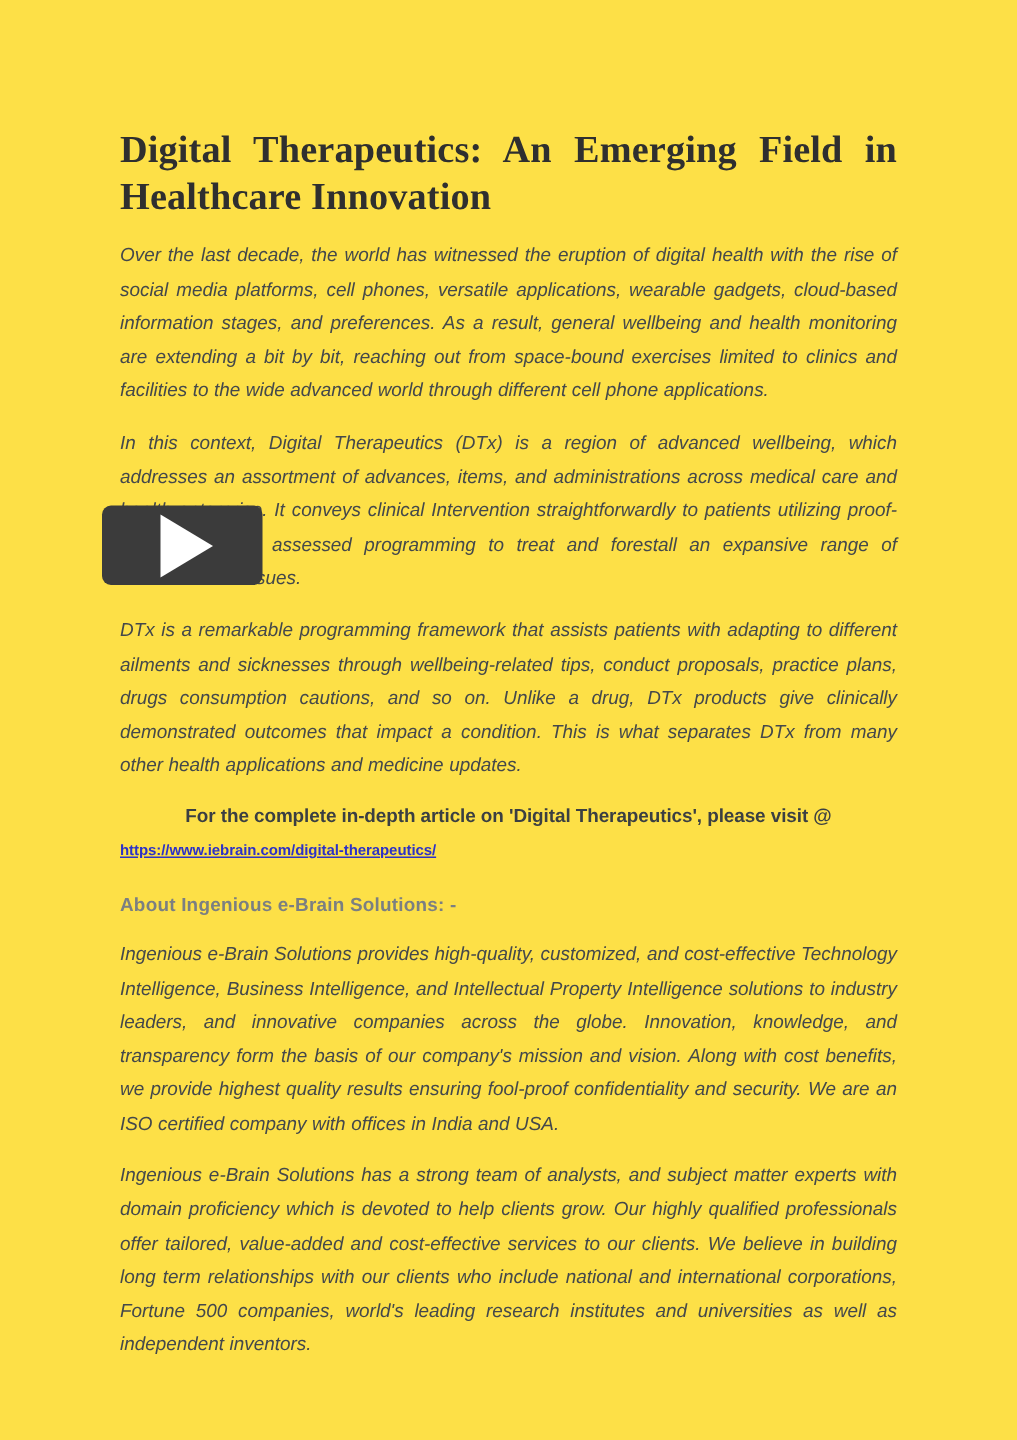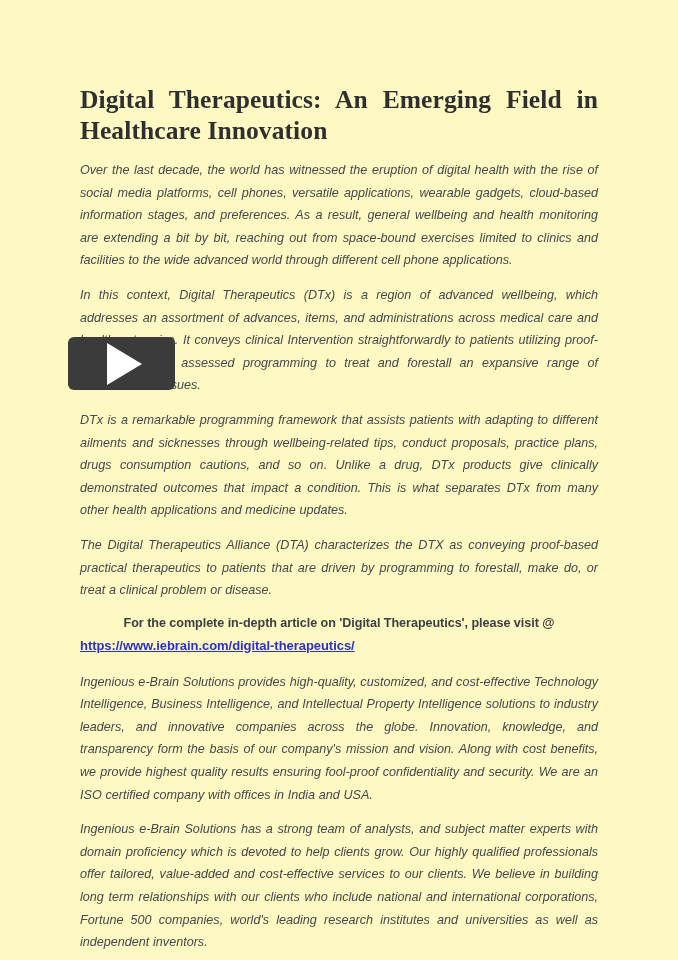--- a/index.html
+++ b/index.html
@@ -10,21 +10,21 @@
   body {
     width: 678px;
     height: 960px;
     font-family: "Liberation Sans", sans-serif;
     overflow: hidden;
   }
   .page {
     position: relative;
     width: 678px;
     height: 960px;
-    background: #fef9c3;
+    background: #fde047;
     box-sizing: border-box;
   }
   .content {
     position: absolute;
     left: 80px;
     top: 84px;
     width: 518px;
   }
   .doc-title {
     font-family: "Liberation Serif", "DejaVu Serif", serif;
@@ -60,21 +60,21 @@
     margin: 3px 0 1px 0;
     text-align: center;
     letter-spacing: -0.05px;
   }
   .link-line {
     margin: 0 0 15px 0;
     line-height: 20px;
   }
   a.doc-link {
     font-family: "Liberation Sans", sans-serif;
-    font-size: 13px;
+    font-size: 10px;
     font-weight: bold;
     color: #2c31c8;
     text-decoration: underline;
     letter-spacing: -0.05px;
     margin-top: 25px;
   }
   .sub-heading {
     font-family: "Liberation Sans", sans-serif;
     font-size: 12.6px;
     font-weight: bold;
@@ -114,28 +114,28 @@
   <div class="content">
 
     <h1 class="doc-title">Digital Therapeutics: An Emerging Field in Healthcare Innovation</h1>
 
     <p class="body-text">Over the last decade, the world has witnessed the eruption of digital health with the rise of social media platforms, cell phones, versatile applications, wearable gadgets, cloud-based information stages, and preferences. As a result, general wellbeing and health monitoring are extending a bit by bit, reaching out from space-bound exercises limited to clinics and facilities to the wide advanced world through different cell phone applications.</p>
 
     <p class="body-text">In this context, Digital Therapeutics (DTx) is a region of advanced wellbeing, which addresses an assortment of advances, items, and administrations across medical care and health enterprise. It conveys clinical Intervention straightforwardly to patients utilizing proof-based, clinically assessed programming to treat and forestall an expansive range of infections and issues.</p>
 
     <p class="body-text">DTx is a remarkable programming framework that assists patients with adapting to different ailments and sicknesses through wellbeing-related tips, conduct proposals, practice plans, drugs consumption cautions, and so on. Unlike a drug, DTx products give clinically demonstrated outcomes that impact a condition. This is what separates DTx from many other health applications and medicine updates.</p>
 
-    <p class="body-text tight">The Digital Therapeutics Alliance (DTA) characterizes the DTX as conveying proof-based practical therapeutics to patients that are driven by programming to forestall, make do, or treat a clinical problem or disease.</p>
 
     <p class="bold-line">For the complete in-depth article on 'Digital Therapeutics', please visit @</p>
 
     <p class="link-line">
       <a class="doc-link" href="#">https://www.iebrain.com/digital-therapeutics/</a>
     </p>
 
+    <p class="sub-heading">About Ingenious e-Brain Solutions: -</p>
 
     <p class="body-text">Ingenious e-Brain Solutions provides high-quality, customized, and cost-effective Technology Intelligence, Business Intelligence, and Intellectual Property Intelligence solutions to industry leaders, and innovative companies across the globe. Innovation, knowledge, and transparency form the basis of our company's mission and vision. Along with cost benefits, we provide highest quality results ensuring fool-proof confidentiality and security. We are an ISO certified company with offices in India and USA.</p>
 
     <p class="body-text">Ingenious e-Brain Solutions has a strong team of analysts, and subject matter experts with domain proficiency which is devoted to help clients grow. Our highly qualified professionals offer tailored, value-added and cost-effective services to our clients. We believe in building long term relationships with our clients who include national and international corporations, Fortune 500 companies, world's leading research institutes and universities as well as independent inventors.</p>
 
   </div>
 
   <div class="play-overlay">
     <span class="play-triangle"></span>
   </div>

